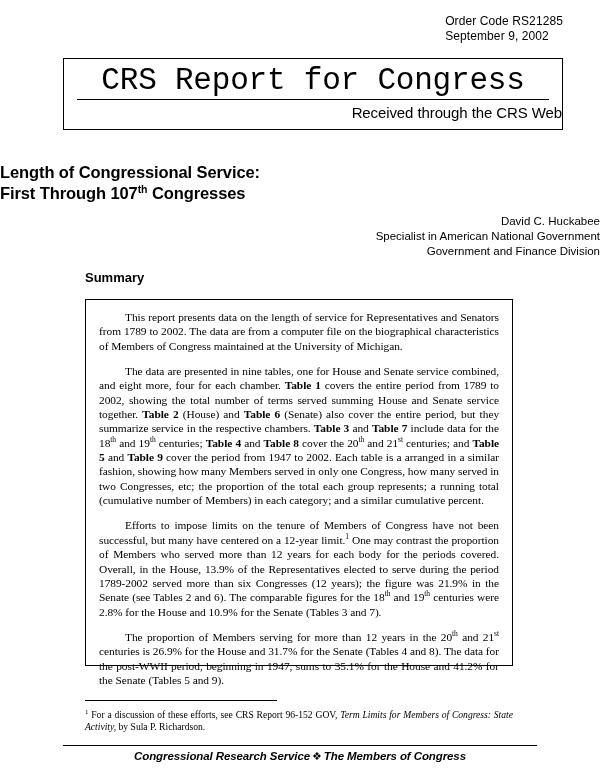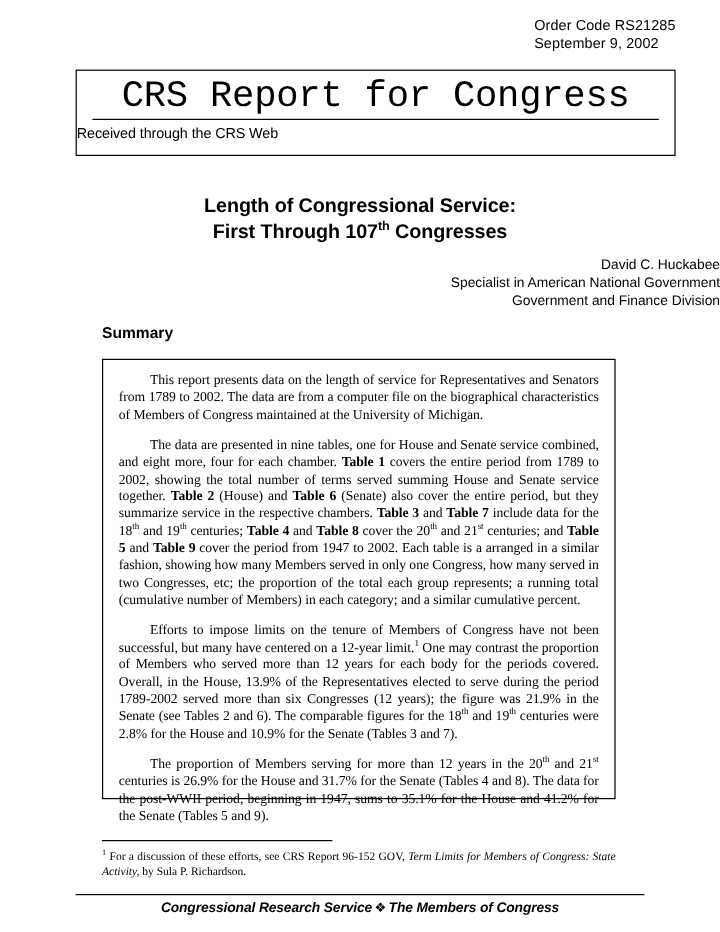--- a/index.html
+++ b/index.html
@@ -54,34 +54,34 @@
     letter-spacing: -0.2px;
   }
   .banner-rule {
     width: 472px;
     margin: 1px auto 0 auto;
     border-top: 1.4px solid #000;
     height: 0;
   }
   .banner-sub {
     font-family: "Liberation Sans", "DejaVu Sans", sans-serif;
-    font-size: 12px;
+    font-size: 15px;
     font-weight: 400;
-    text-align: left;
+    text-align: right;
     margin-top: 4px;
     letter-spacing: -0.1px;
   }
 
   
   .doc-title {
     position: absolute;
     left: 0;
     top: 162px;
     width: 600px;
-    text-align: center;
+    text-align: left;
     font-family: "Liberation Sans", "DejaVu Sans", sans-serif;
     font-size: 16.5px;
     font-weight: bold;
     line-height: 21px;
     letter-spacing: -0.1px;
   }
   .doc-title sup {
     font-size: 0.64em;
     vertical-align: super;
     line-height: 0;

